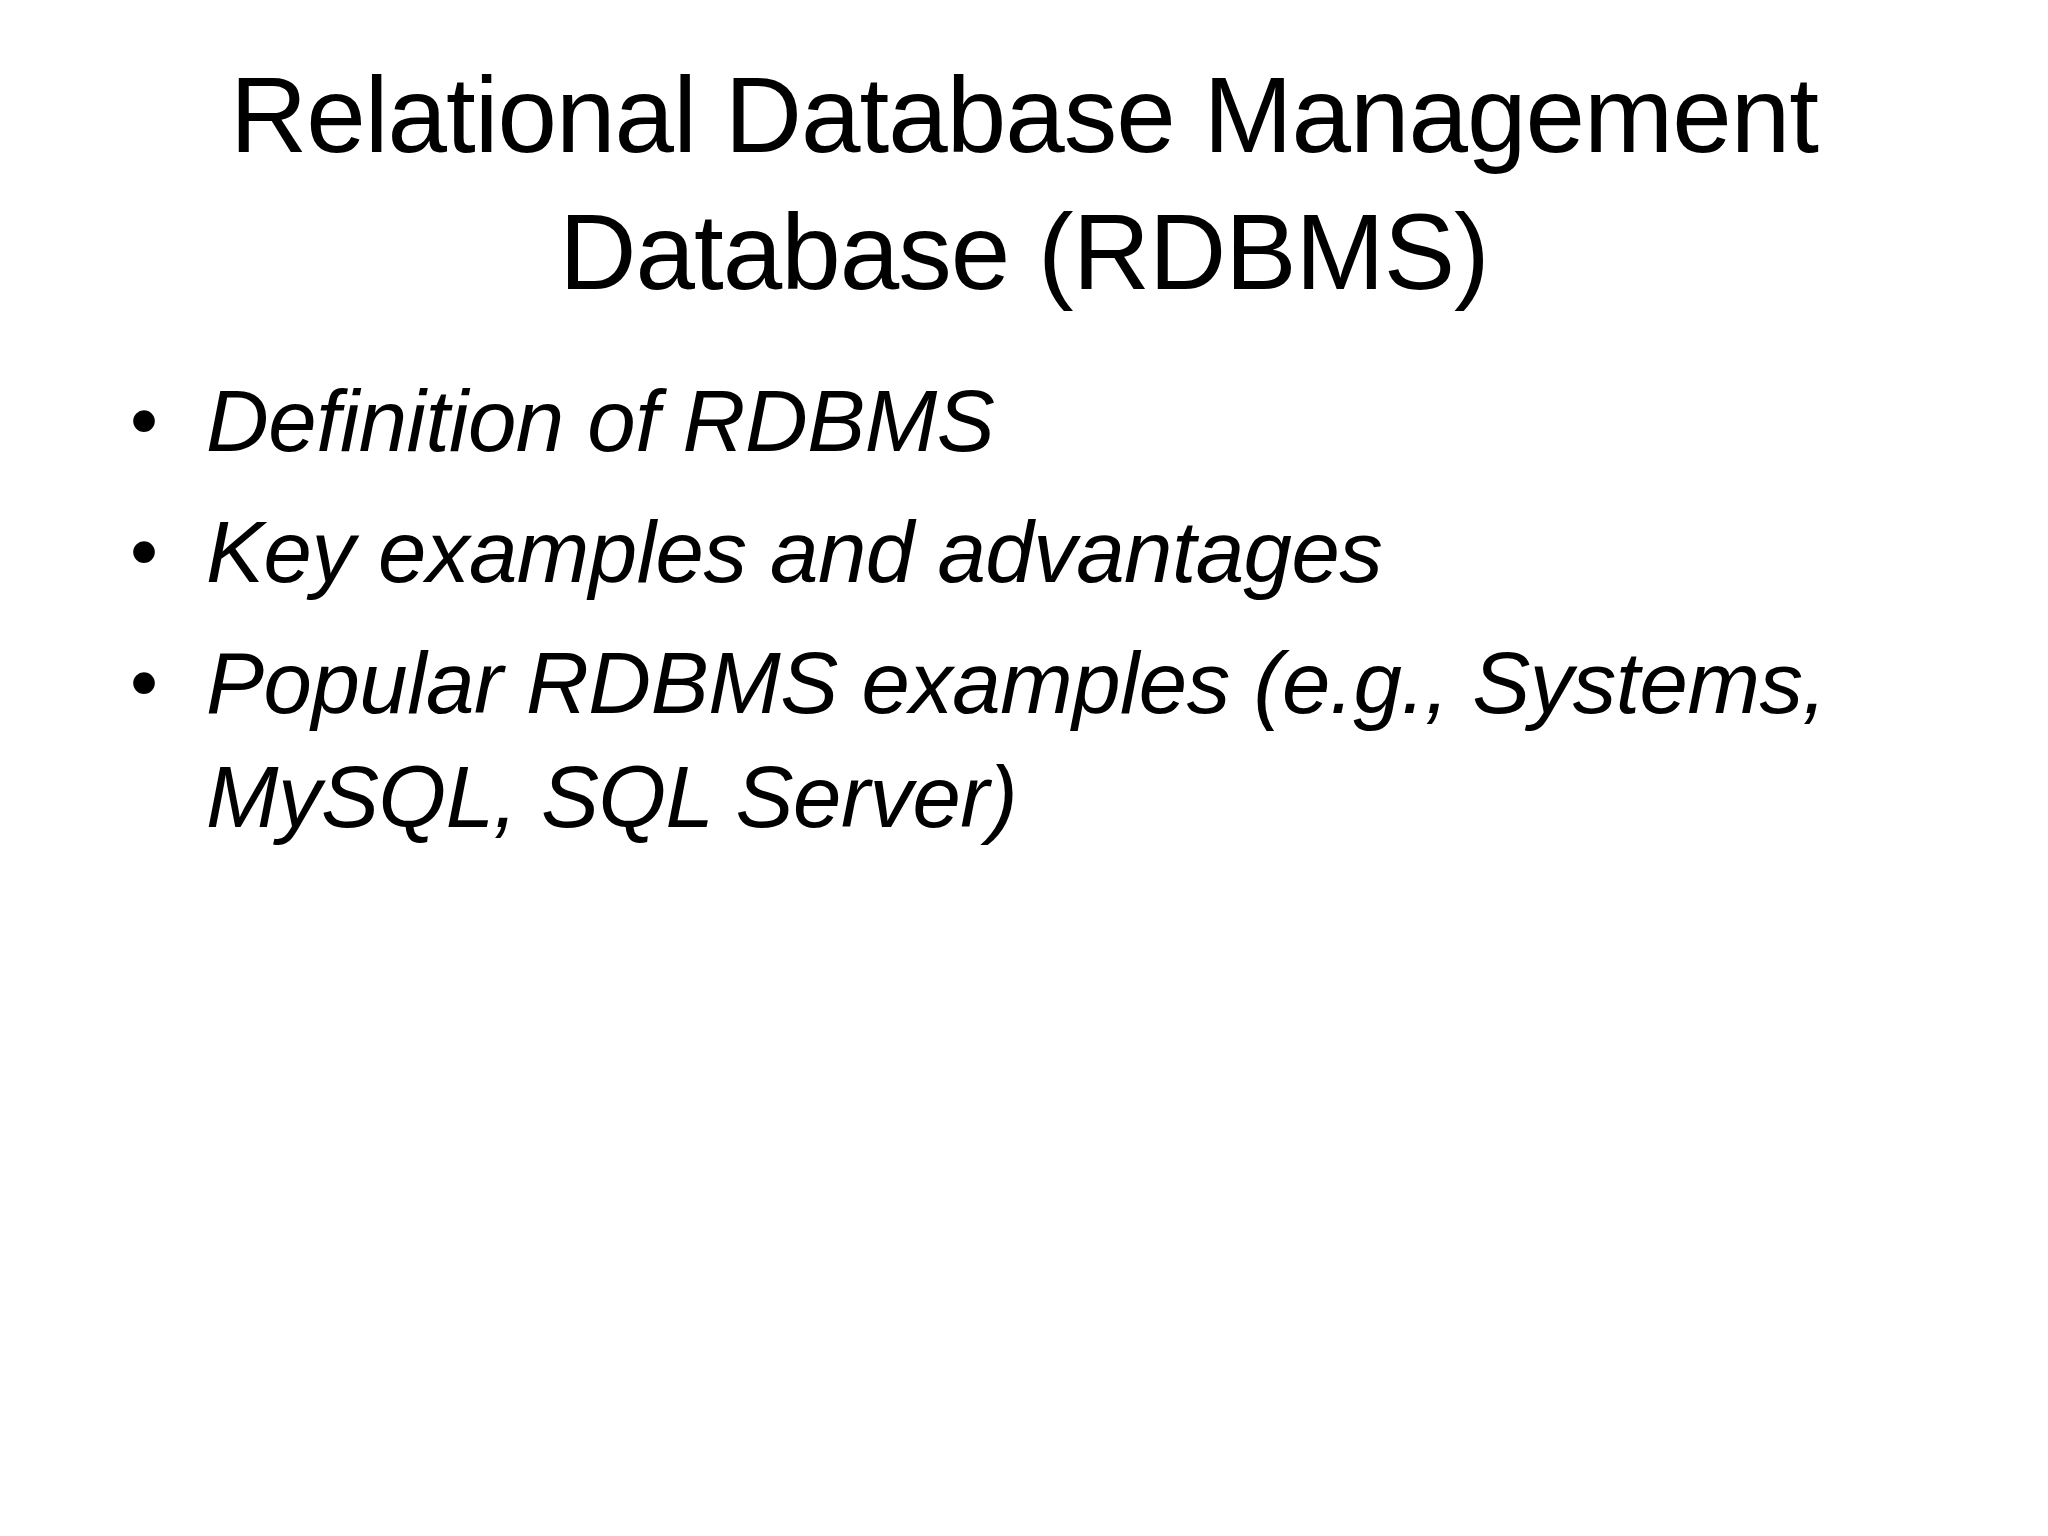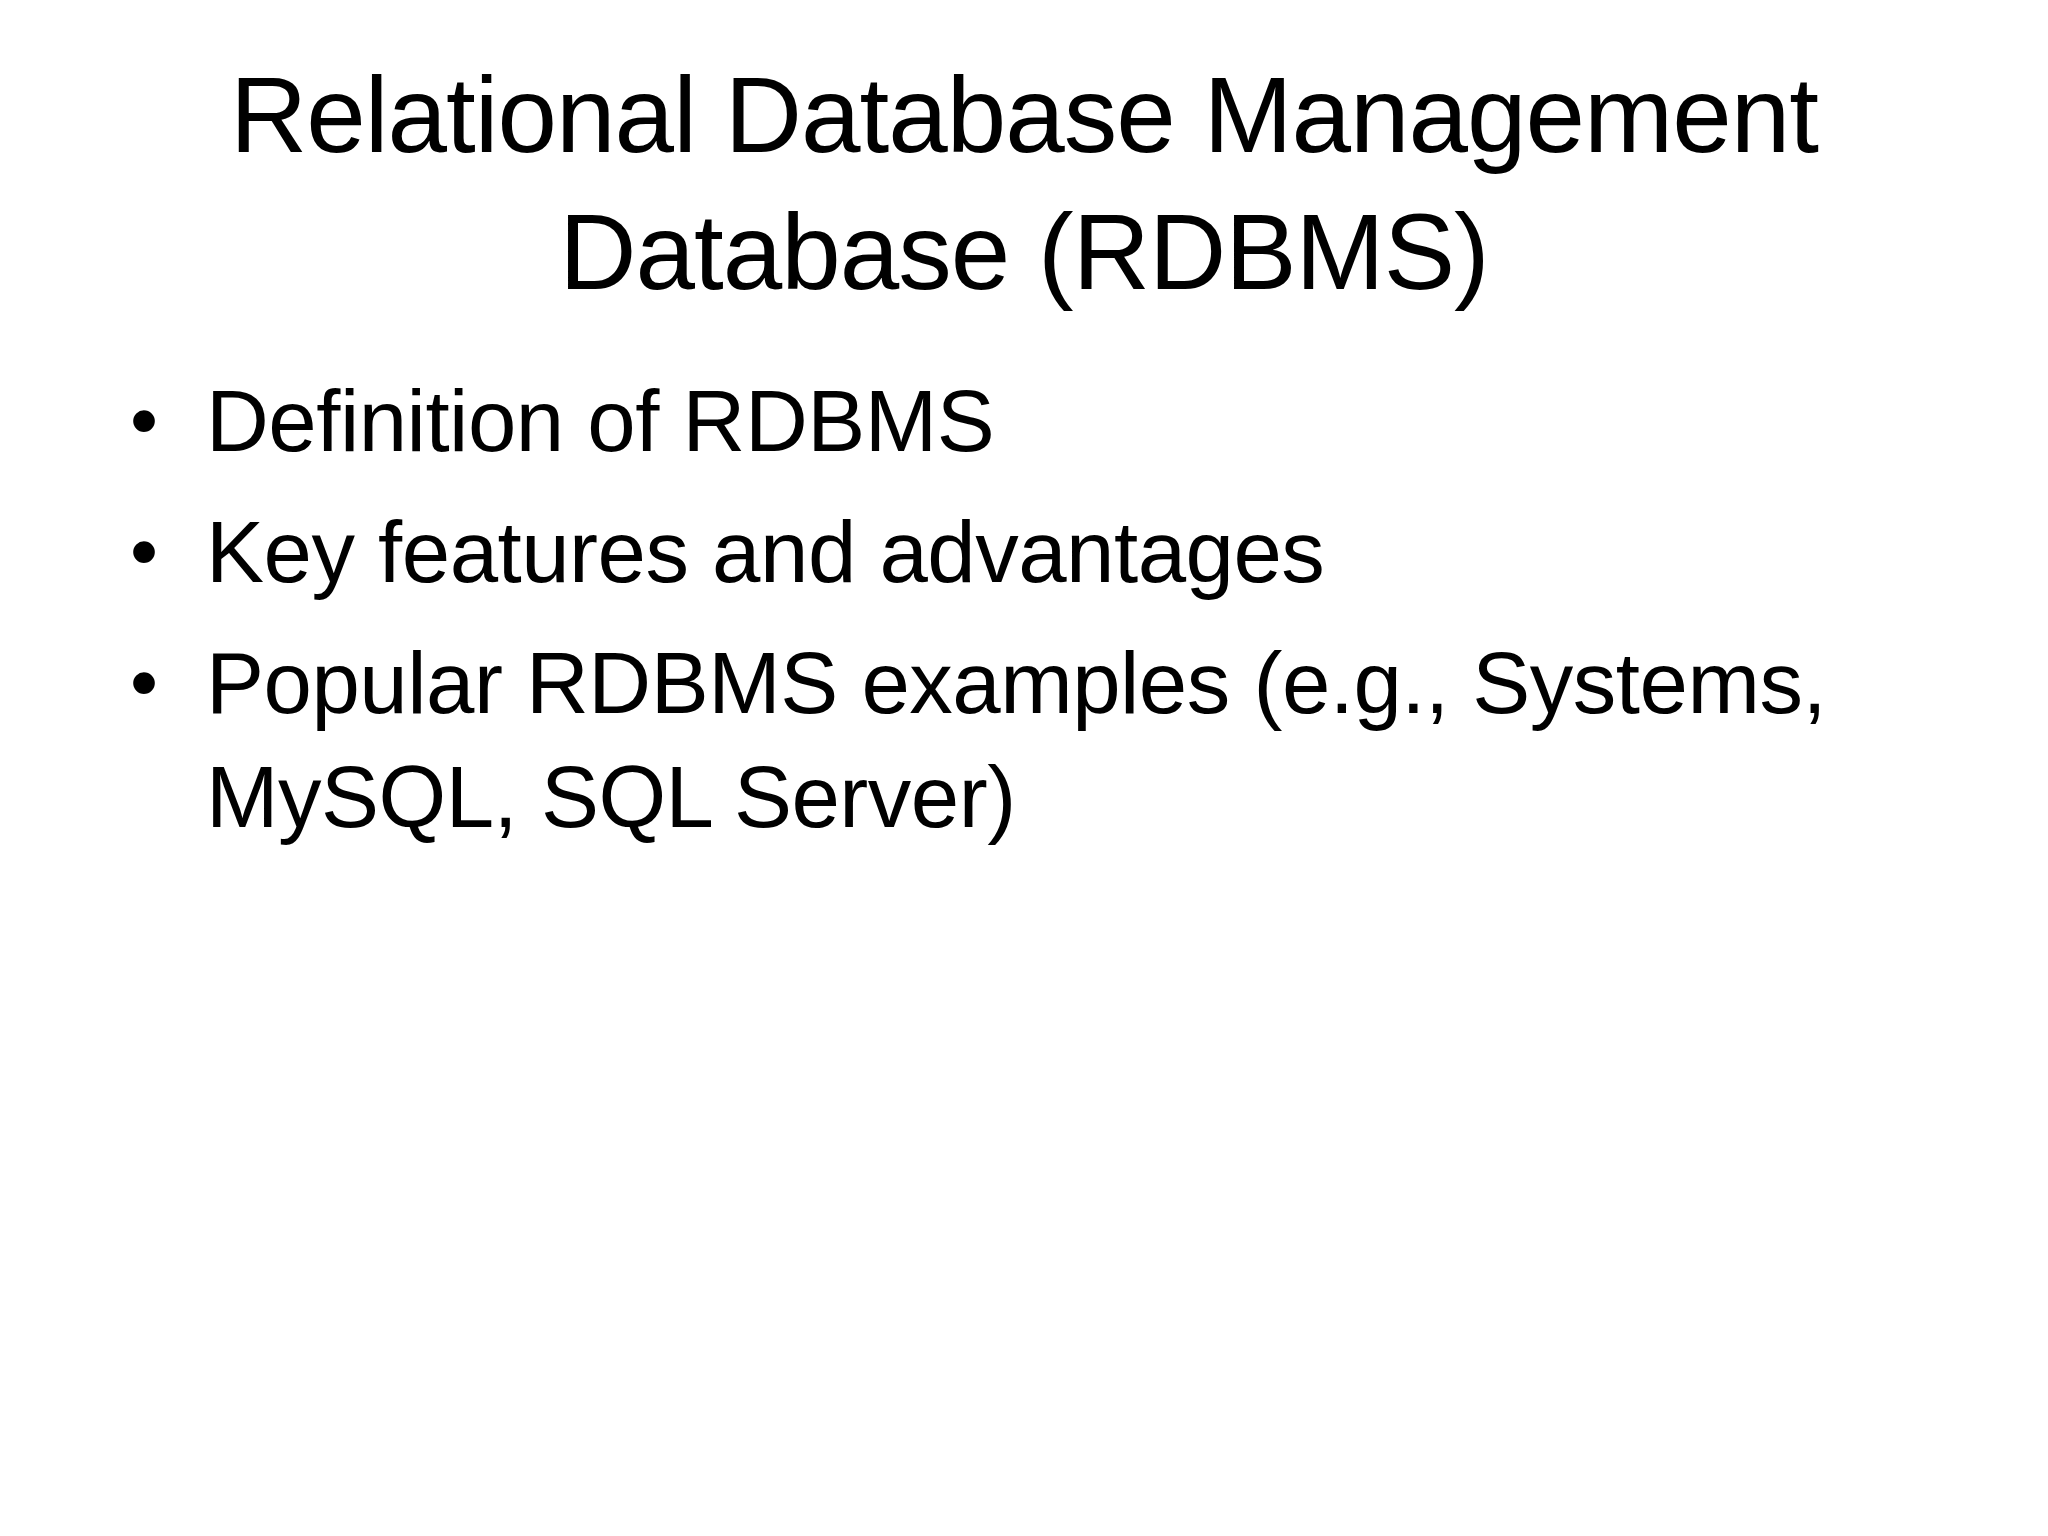--- a/index.html
+++ b/index.html
@@ -52,20 +52,21 @@
     width: 76px;
     font-size: 80px;
     line-height: 114px;
   }
   .bullet-text {
     flex: 1 1 auto;
     letter-spacing: -0.5px;
   }
   .bullet-text .line {
     white-space: nowrap;
+    font-style: italic;
   }
 </style>
 </head>
 <body>
 
 <div class="slide">
 
   <div class="title">
     <div class="line">Relational Database Management</div>
     <div class="line">Database (RDBMS)</div>
@@ -76,21 +77,21 @@
     <div class="bullet-item">
       <span class="bullet-dot">•</span>
       <span class="bullet-text">
         <span class="line">Definition of RDBMS</span>
       </span>
     </div>
 
     <div class="bullet-item">
       <span class="bullet-dot">•</span>
       <span class="bullet-text">
-        <span class="line">Key features and advantages</span>
+        <span class="line">Key examples and advantages</span>
       </span>
     </div>
 
     <div class="bullet-item">
       <span class="bullet-dot">•</span>
       <span class="bullet-text">
         <div class="line">Popular RDBMS examples (e.g., Systems,</div>
         <div class="line">MySQL, SQL Server)</div>
       </span>
     </div>

